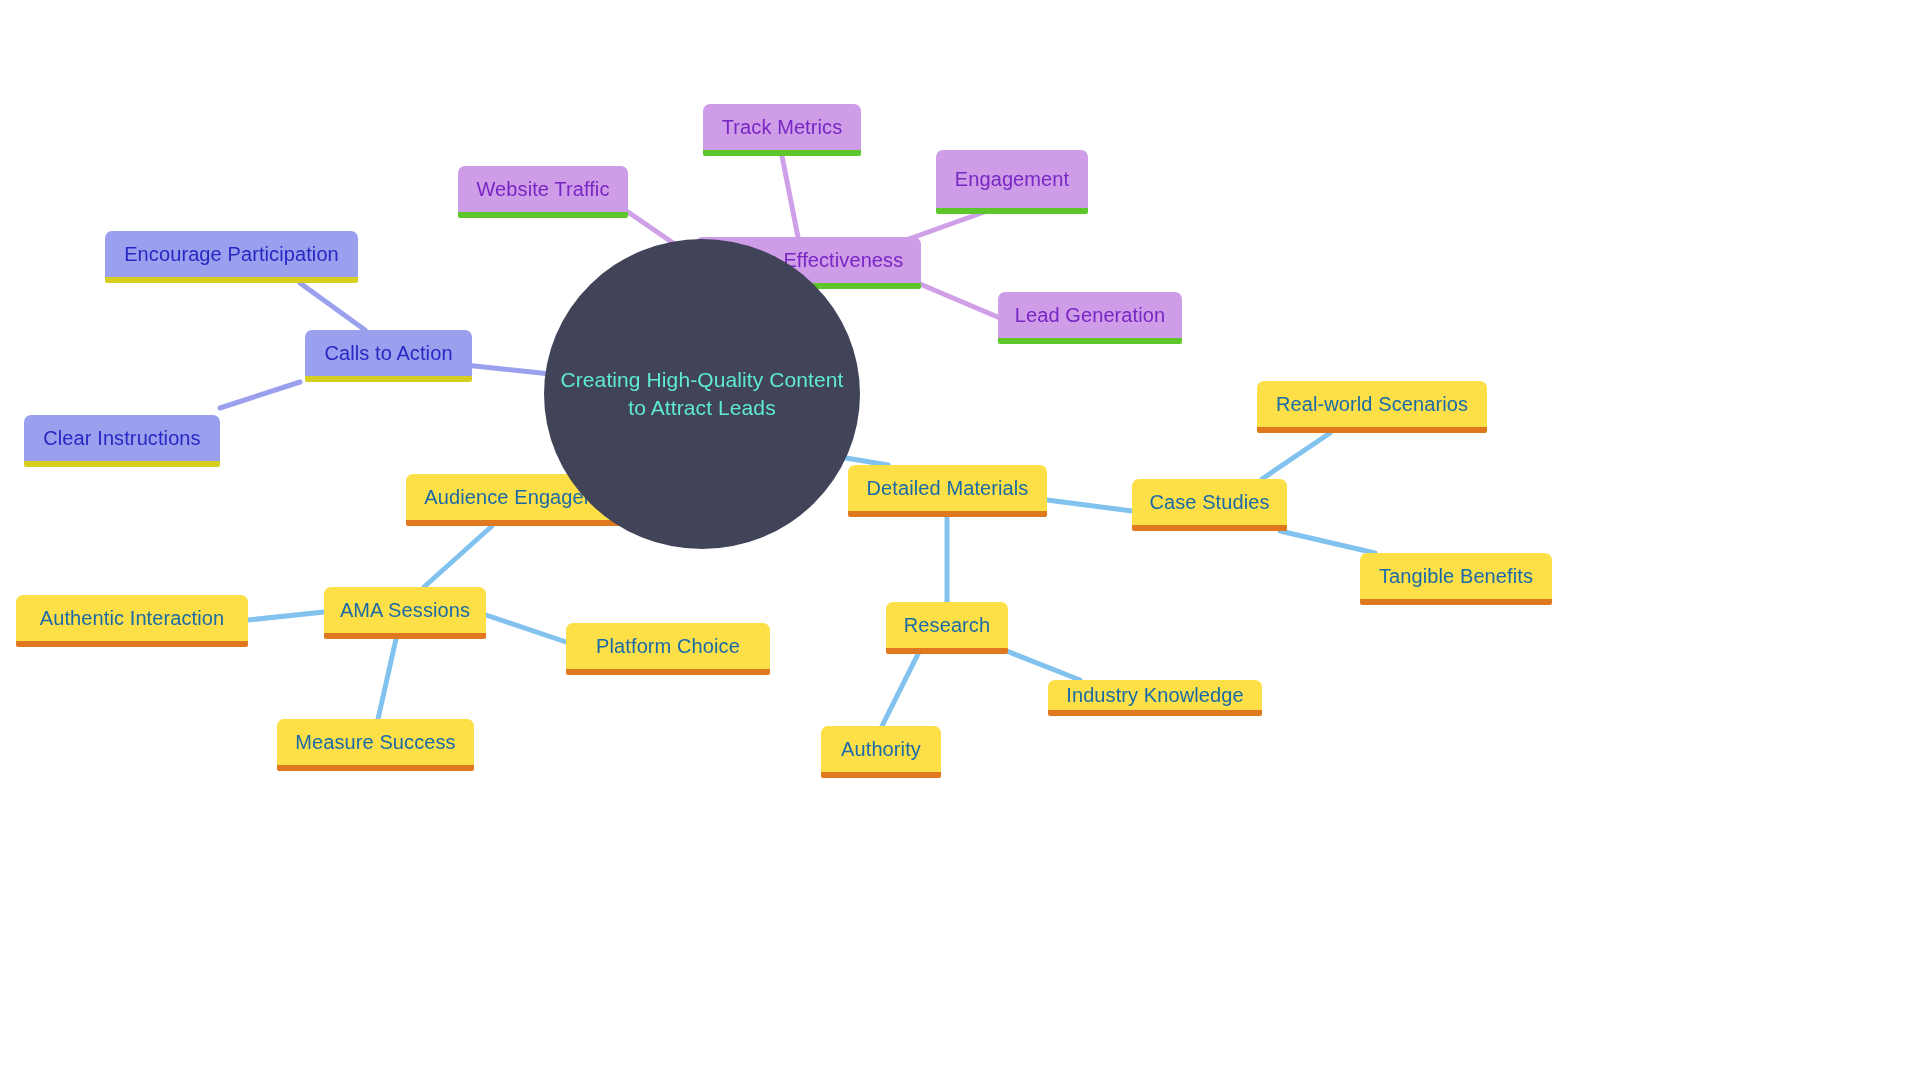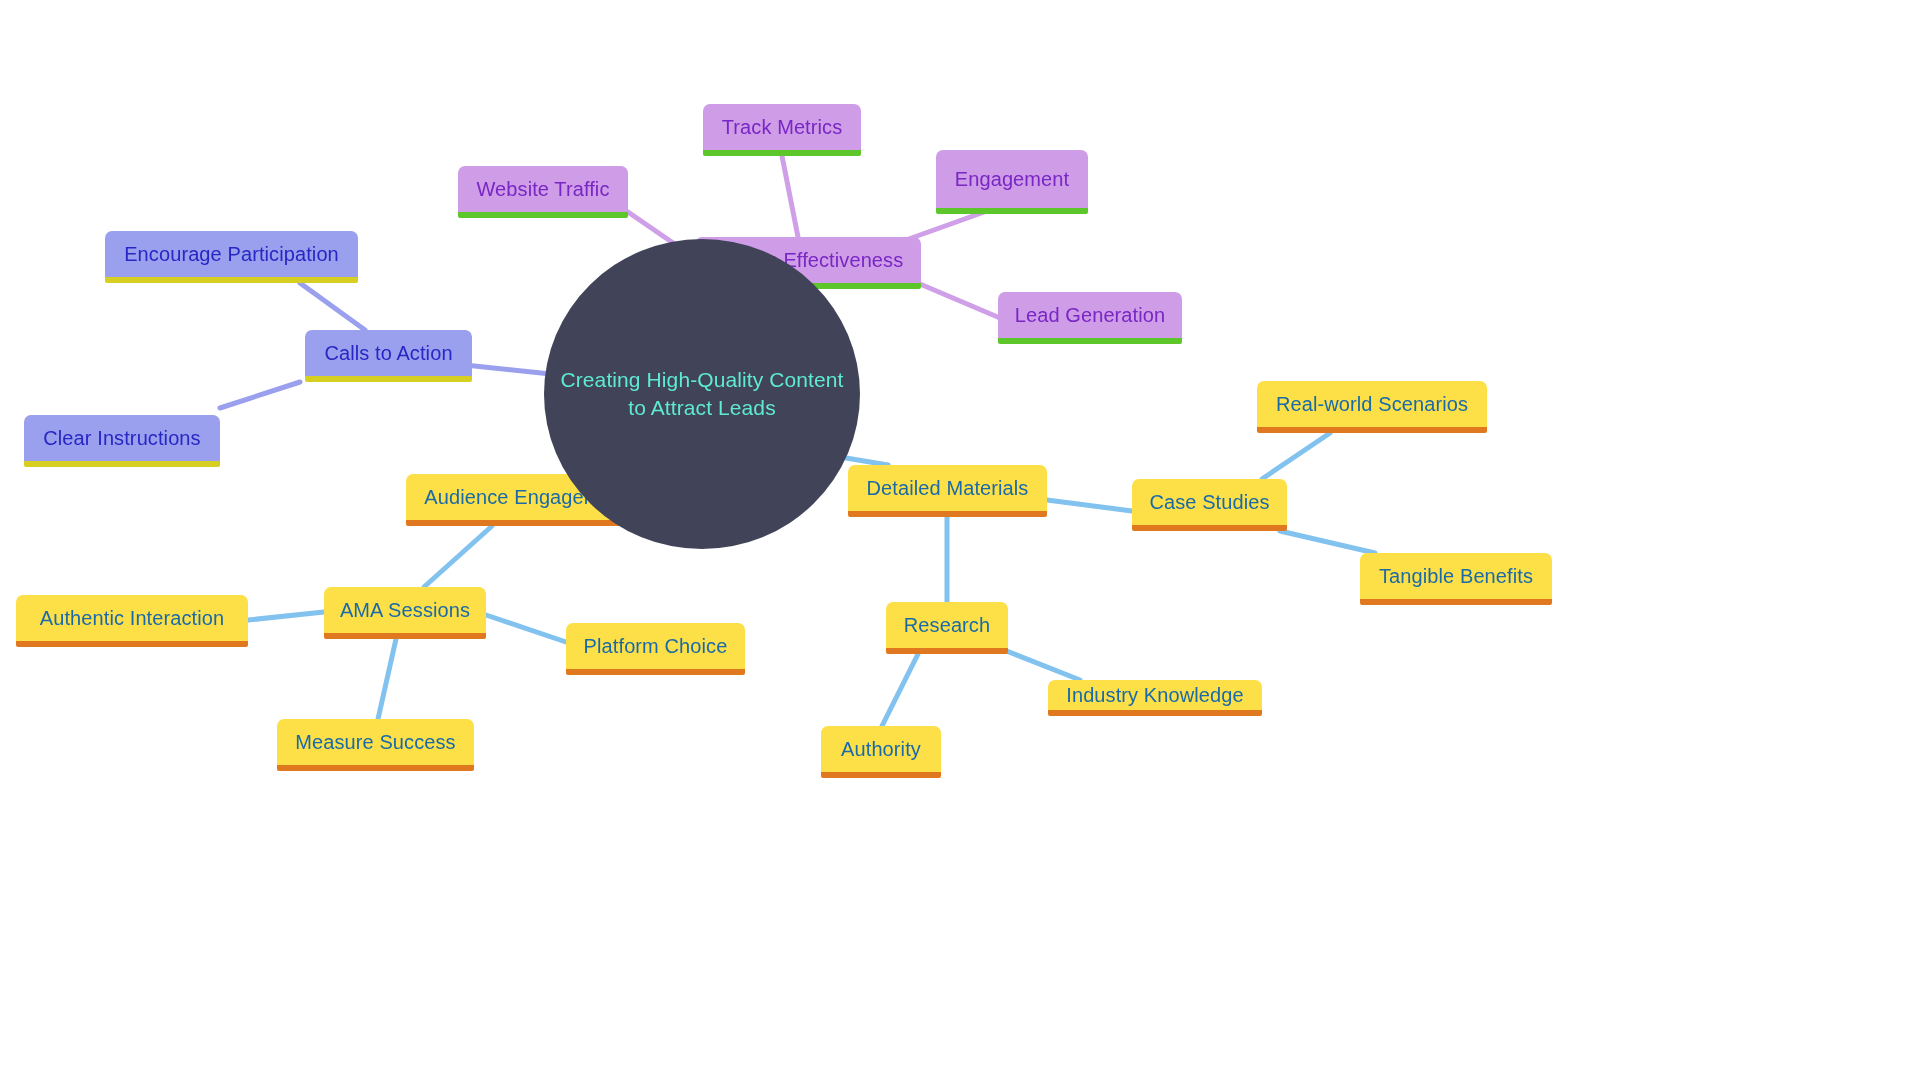--- a/index.html
+++ b/index.html
@@ -127,21 +127,21 @@
       </div>
       <div class="node blue" style="left: 406px; top: 474px; width: 241px; height: 52px;">
         <span>Audience Engagement</span>
       </div>
       <div class="node blue" style="left: 324px; top: 587px; width: 162px; height: 52px;">
         <span>AMA Sessions</span>
       </div>
       <div class="node blue" style="left: 16px; top: 595px; width: 232px; height: 52px;">
         <span>Authentic Interaction</span>
       </div>
-      <div class="node blue" style="left: 566px; top: 623px; width: 179px; height: 52px; justify-content: center;">
+      <div class="node blue" style="left: 566px; top: 623px; width: 204px; height: 52px; justify-content: center;">
         <span>Platform Choice</span>
       </div>
       <div class="node blue" style="left: 277px; top: 719px; width: 197px; height: 52px;">
         <span>Measure Success</span>
       </div>
       <div class="node blue" style="left: 848px; top: 465px; width: 199px; height: 52px;">
         <span>Detailed Materials</span>
       </div>
       <div class="node blue" style="left: 1132px; top: 479px; width: 155px; height: 52px;">
         <span>Case Studies</span>

